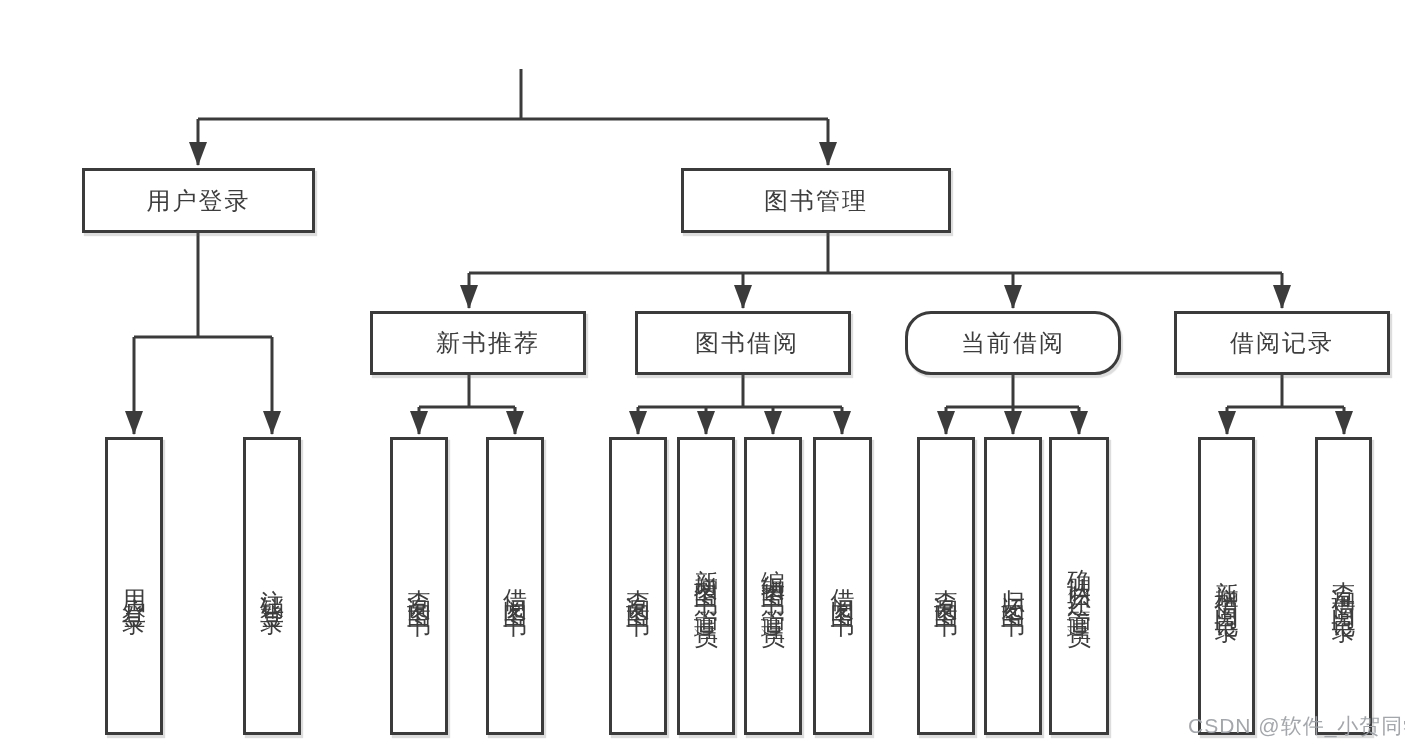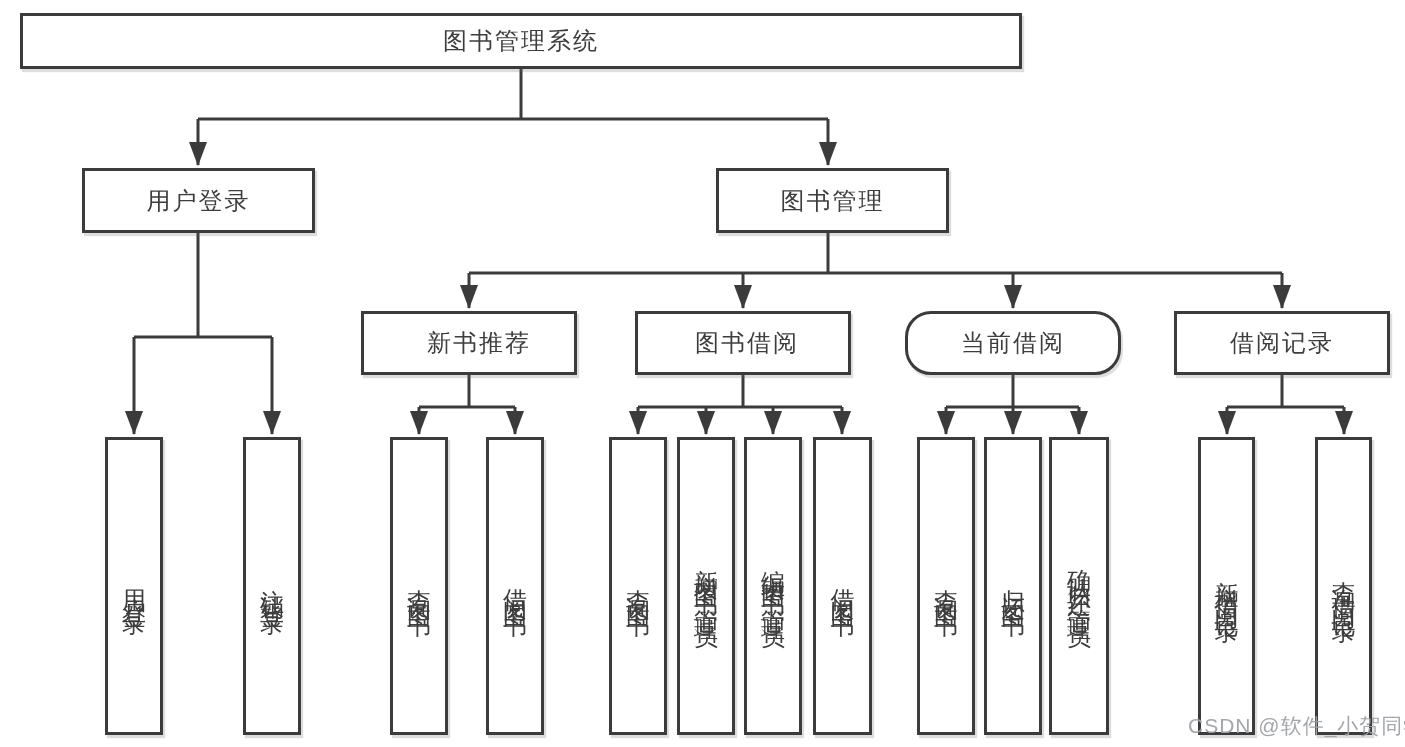--- a/index.html
+++ b/index.html
@@ -93,32 +93,29 @@
       <path d="M1013,407 L1013,434" marker-end="url(#ah)"></path>
       <path d="M1079,407 L1079,434" marker-end="url(#ah)"></path>
 
       <path d="M1282,375 L1282,407"></path>
       <path d="M1227,407 L1344,407"></path>
       <path d="M1227,407 L1227,434" marker-end="url(#ah)"></path>
       <path d="M1344,407 L1344,434" marker-end="url(#ah)"></path>
     </g>
   </svg>
 
-  <div class="node" style="left:20px;top:13px;width:1002px;height:56px;">
-    <span class="h-label">图书管理系统</span>
-  </div>
 
   <div class="node" style="left:82px;top:168px;width:233px;height:65px;">
     <span class="h-label">用户登录</span>
   </div>
-  <div class="node" style="left:716px;top:168px;width:233px;height:65px;">
+  <div class="node" style="left:681px;top:168px;width:270px;height:65px;">
     <span class="h-label">图书管理</span>
   </div>
 
-  <div class="node" style="left:361px;top:311px;width:216px;height:64px;padding-left:20px;">
+  <div class="node" style="left:370px;top:311px;width:216px;height:64px;padding-left:20px;">
     <span class="h-label">新书推荐</span>
   </div>
   <div class="node" style="left:635px;top:311px;width:216px;height:64px;padding-left:8px;">
     <span class="h-label">图书借阅</span>
   </div>
   <div class="node" style="left:905px;top:311px;width:216px;height:64px;border-radius:26px;">
     <span class="h-label">当前借阅</span>
   </div>
   <div class="node" style="left:1174px;top:311px;width:216px;height:64px;">
     <span class="h-label">借阅记录</span>

